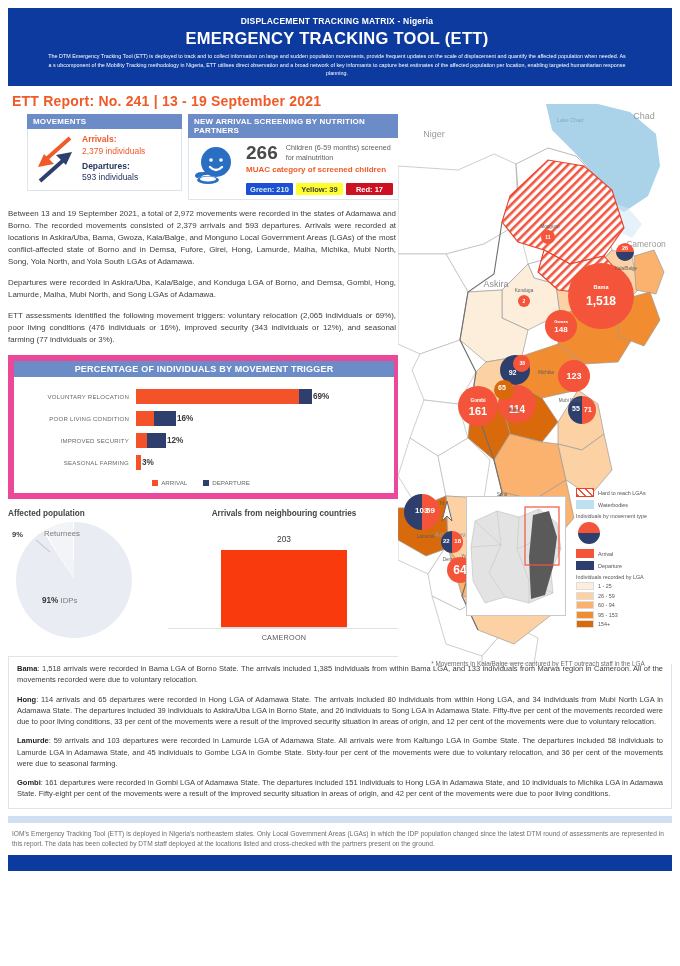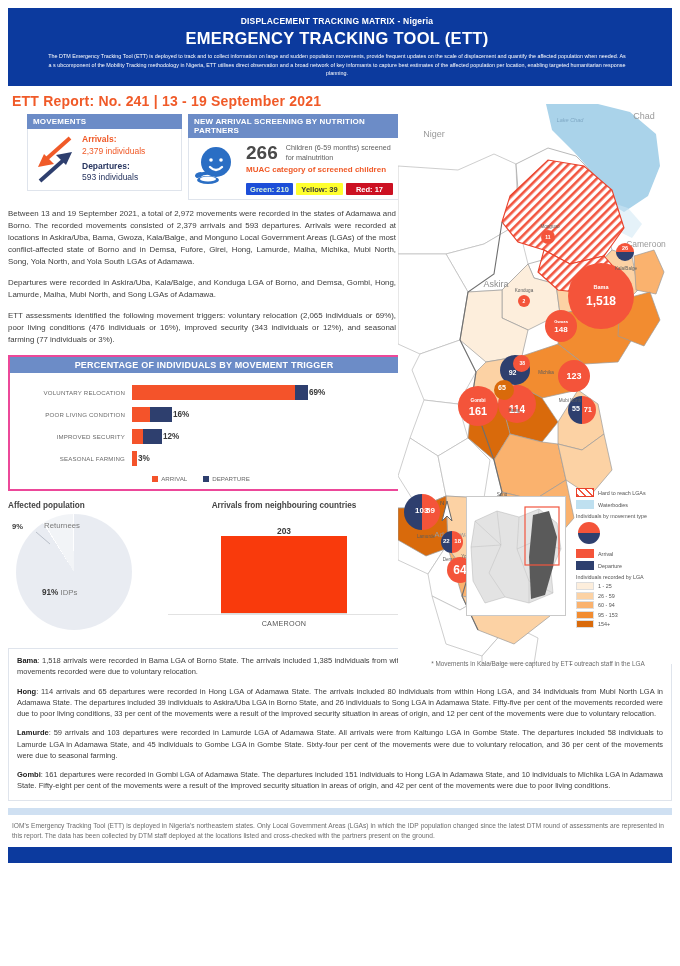--- a/index.html
+++ b/index.html
@@ -88,21 +88,21 @@
   .muac.red { background: #cc1122; }
 
   
   .narrative { margin-top: 8px; padding-right: 4px; }
   .narrative p {
     font-size: 7.9px; line-height: 1.52; text-align: justify;
     color: #3d3d3d; margin-bottom: 9px;
   }
 
   
-  .chart-card { border: 2px solid #ec4899; margin-top: 4px; }
+  .chart-card { border: 6px solid #ec4899; margin-top: 4px; }
   .chart-title {
     background: #6c8cc7; color: #fff; text-align: center;
     font-size: 9px; font-weight: bold; padding: 3px 0; letter-spacing: .2px;
   }
   .chart-body { padding: 8px 10px 4px 4px; }
   .bar-row { display: flex; align-items: center; height: 22px; }
   .bar-label {
     width: 118px; flex: 0 0 118px; text-align: right; padding-right: 7px;
     font-size: 6.1px; color: #6a6a6a; letter-spacing: .2px;
   }
@@ -134,21 +134,21 @@
     background: conic-gradient(from 327.6deg, rgba(255,255,255,.95) 0deg 1.4deg, transparent 1.4deg 31deg, rgba(255,255,255,.95) 31deg 32.4deg, transparent 32.4deg 360deg);
   }
   .pie-lbl-9 { position: absolute; left: -4px; top: 8px; font-size: 7.6px; font-weight: bold; color: #3a3a3a; }
   .pie-lbl-ret { position: absolute; left: 28px; top: 7px; font-size: 7.8px; color: #7a7a7a; }
   .pie-lbl-idp { position: absolute; left: 26px; top: 74px; font-size: 7.8px; color: #7a7a7a; }
   .pie-lbl-idp b { color: #3a3a3a; font-size: 8.2px; }
   .pie-leader { position: absolute; left: 18px; top: 16px; width: 22px; height: 16px; }
 
   .mbar-block { flex: 1; text-align: center; position: relative; }
   .mbar-area { position: relative; height: 108px; margin-top: 16px; }
-  .mbar-value { font-size: 8.4px; font-weight: bold; color: #3a3a3a; margin-bottom: 0; }
+  .mbar-value { font-size: 8.4px; font-weight: normal; color: #3a3a3a; margin-bottom: 6px; }
   .mbar {
     width: 126px; height: 78px; background: #f93a0c; margin: 0 auto;
     border-bottom: 1px solid #dcdcdc;
   }
   .mbar-axis { width: 100%; height: 1px; background: #e2e2e2; }
   .mbar-cat { font-size: 7.2px; color: #555; margin-top: 4px; letter-spacing: .3px; }
 
   
   .map {
     position: absolute; left: 398px; top: 96px;

